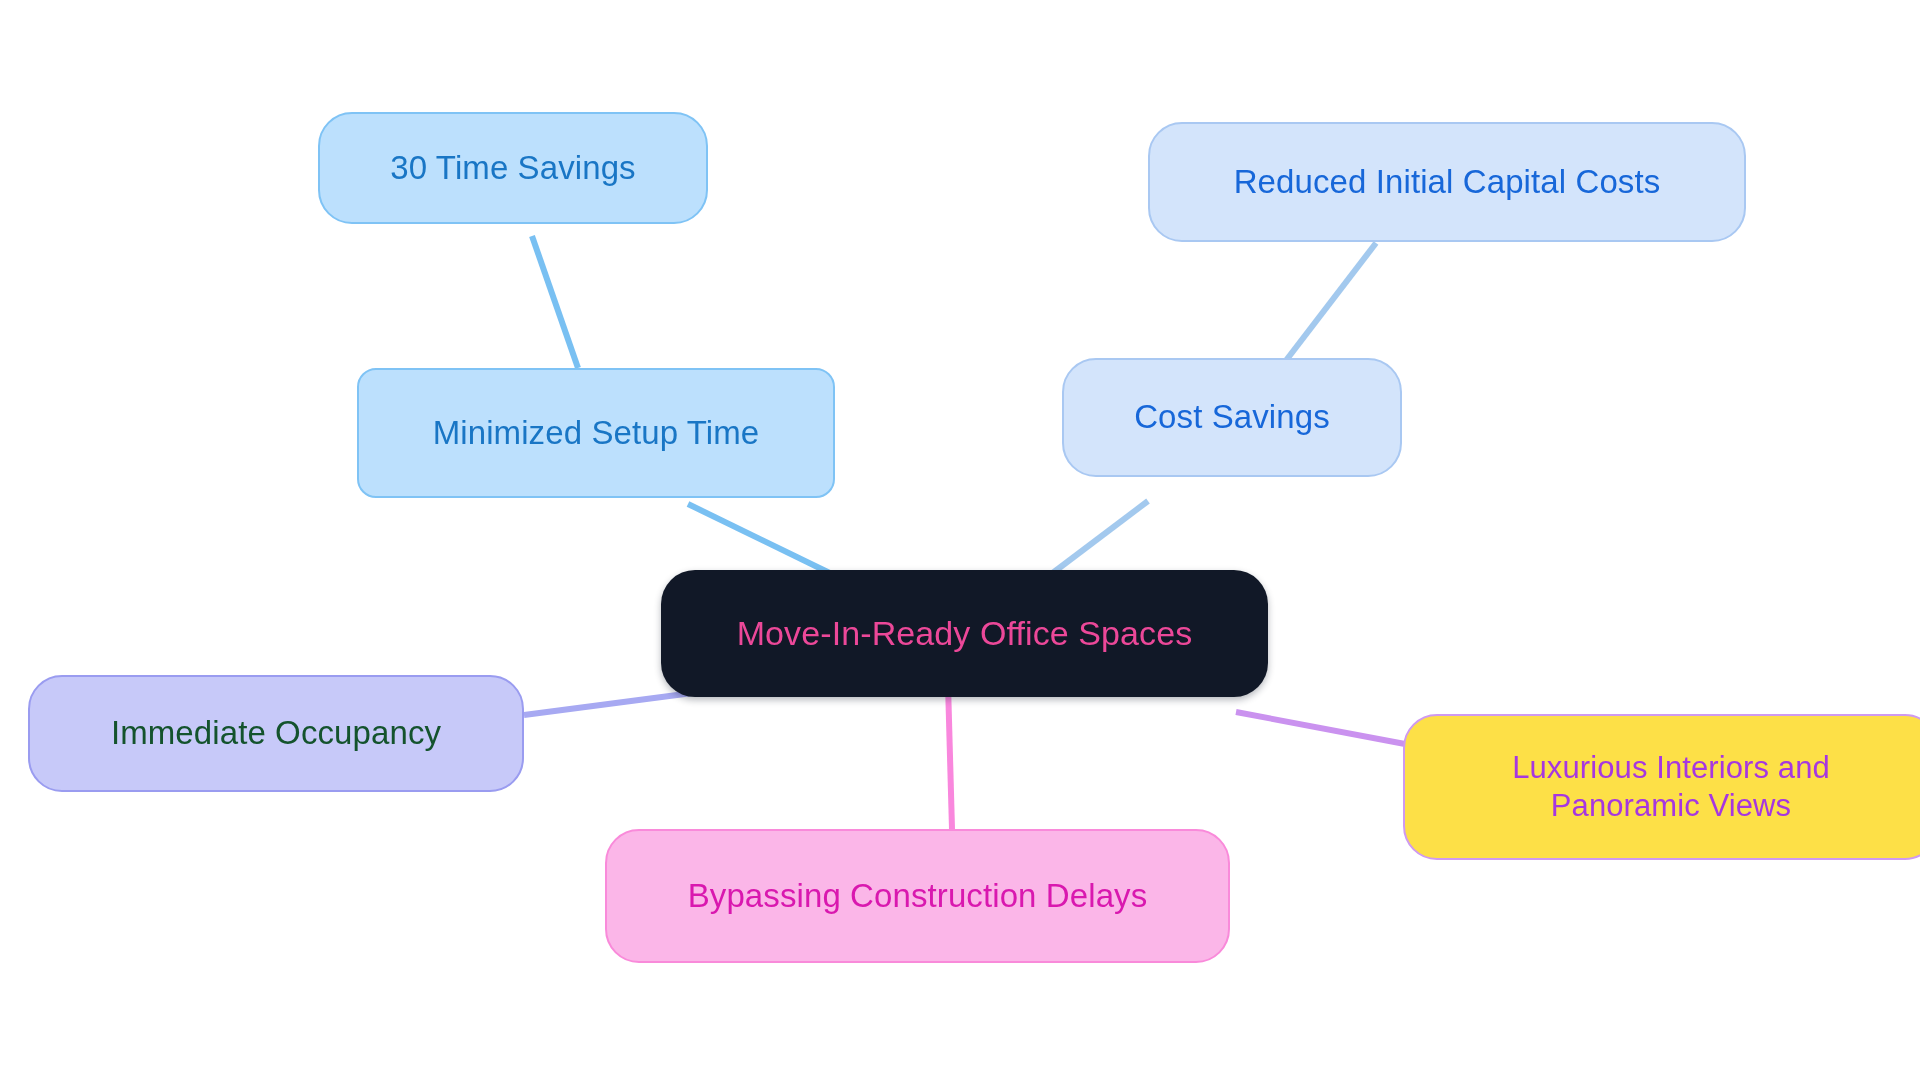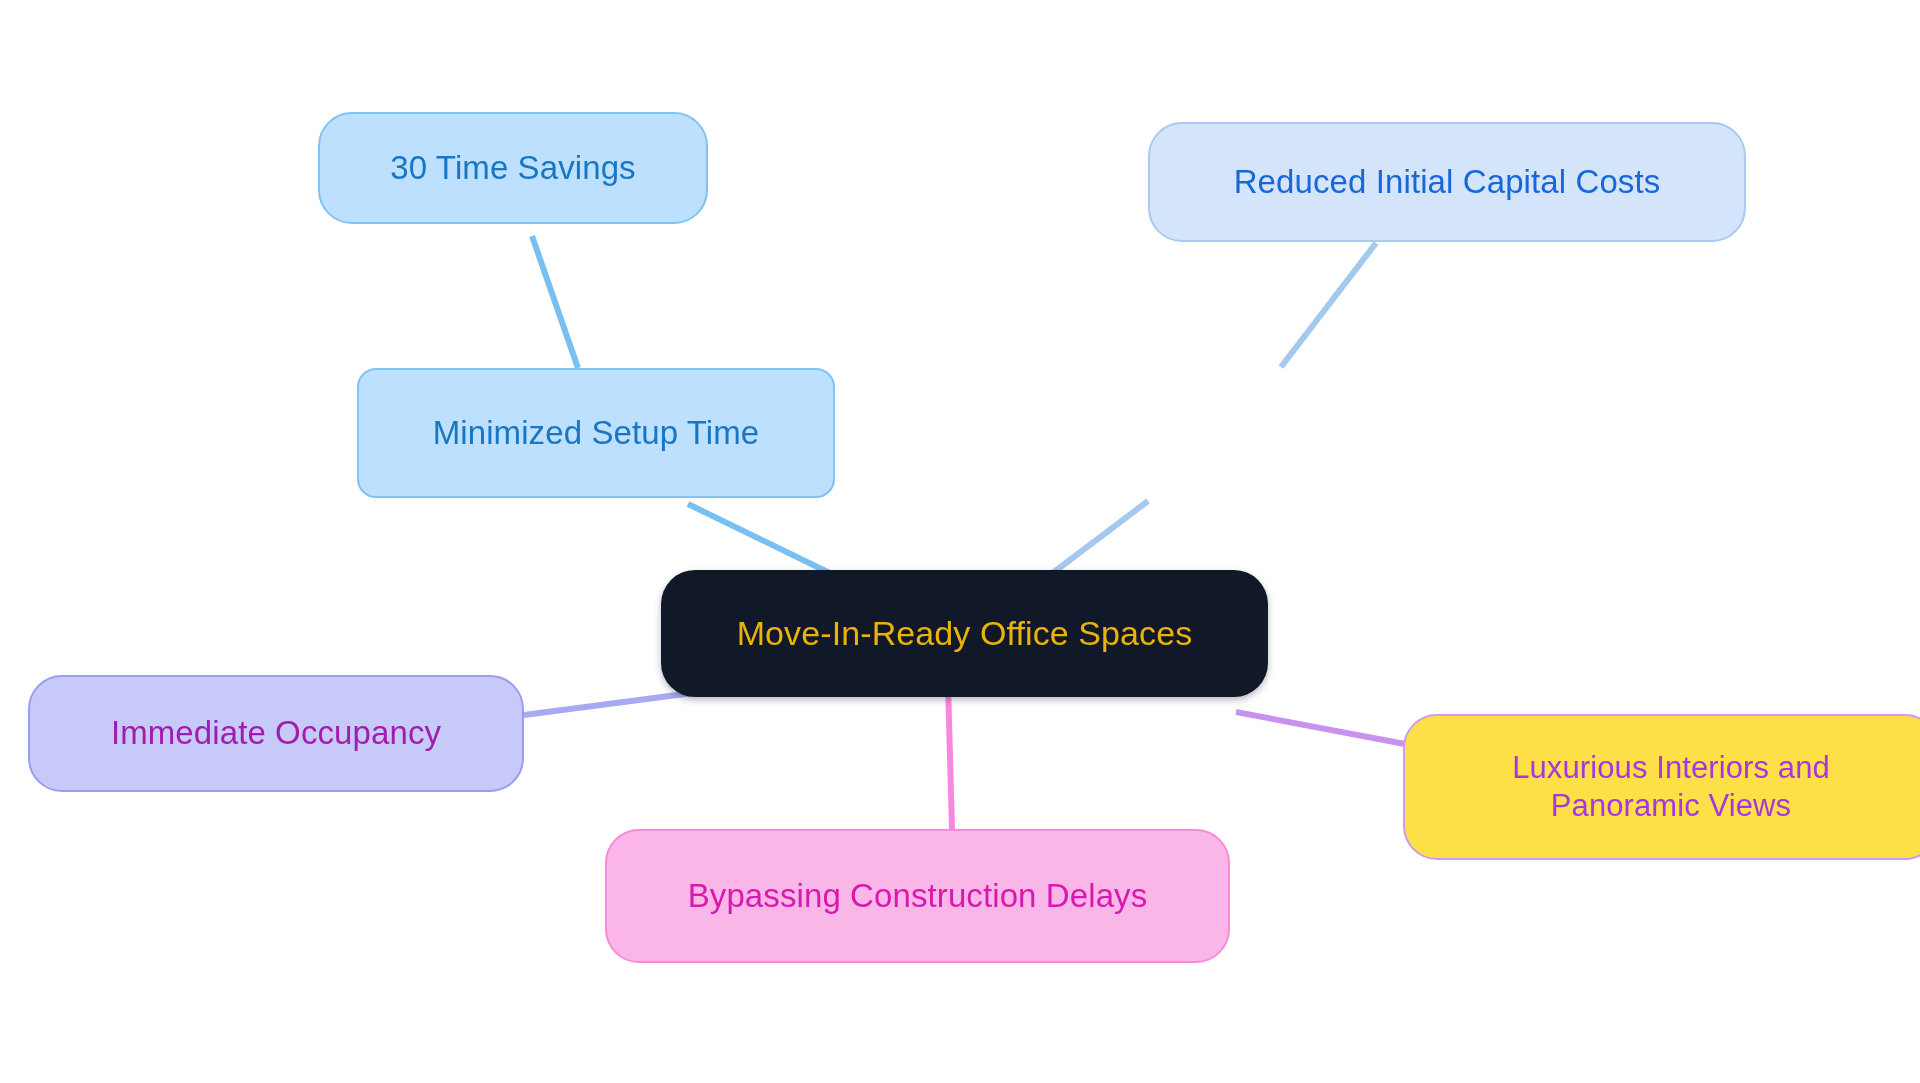--- a/index.html
+++ b/index.html
@@ -79,23 +79,24 @@
     <line x1="952" y1="829" x2="948" y2="684" stroke="#f987dd" stroke-width="6" stroke-linecap="butt"></line>
     <line x1="1405" y1="744" x2="1236" y2="712" stroke="#ca92ef" stroke-width="6" stroke-linecap="butt"></line>
   </svg>
 
   <div class="node node-branch" style="left: 318px; top: 112px; width: 390px; height: 112px; background: rgb(188, 224, 253); color: rgb(25, 118, 197); border-color: rgb(127, 195, 245);">30 Time Savings</div>
 
   <div class="node node-branch" style="left: 357px; top: 368px; width: 478px; height: 130px; background: rgb(188, 224, 253); color: rgb(25, 118, 197); border-color: rgb(127, 195, 245); border-radius: 19px;">Minimized Setup Time</div>
 
   <div class="node node-branch" style="left: 1148px; top: 122px; width: 598px; height: 120px; background: rgb(211, 228, 251); color: rgb(23, 103, 217); border-color: rgb(169, 200, 242);">Reduced Initial Capital Costs</div>
 
+  <div class="node node-branch" style="left: 1062px; top: 358px; width: 340px; height: 119px; background: rgb(211, 228, 251); color: rgb(23, 103, 217); border-color: rgb(169, 200, 242);">Cost Savings</div>
 
-  <div class="node node-root" style="left: 661px; top: 570px; width: 607px; height: 127px; background: rgb(17, 24, 39); color: #eab308; border-color: rgb(17, 24, 39);">Move-In-Ready Office Spaces</div>
+  <div class="node node-root" style="left: 661px; top: 570px; width: 607px; height: 127px; background: rgb(17, 24, 39); color: #ec4899; border-color: rgb(17, 24, 39);">Move-In-Ready Office Spaces</div>
 
-  <div class="node node-branch" style="left: 28px; top: 675px; width: 496px; height: 117px; background: rgb(199, 201, 249); color: #a21caf; border-color: rgb(154, 156, 240);">Immediate Occupancy</div>
+  <div class="node node-branch" style="left: 28px; top: 675px; width: 496px; height: 117px; background: rgb(199, 201, 249); color: #14532d; border-color: rgb(154, 156, 240);">Immediate Occupancy</div>
 
   <div class="node node-branch" style="left: 605px; top: 829px; width: 625px; height: 134px; background: rgb(251, 182, 232); color: rgb(217, 24, 175); border-color: rgb(249, 138, 218);">Bypassing Construction Delays</div>
 
   <div class="node node-branch node-two-line" style="left: 1403px; top: 714px; width: 536px; height: 146px; background: #fde047; color: rgb(166, 55, 224); border-color: rgb(207, 154, 240);">Luxurious Interiors and
 Panoramic Views</div>
 
 </div>
 
 </body></html>

